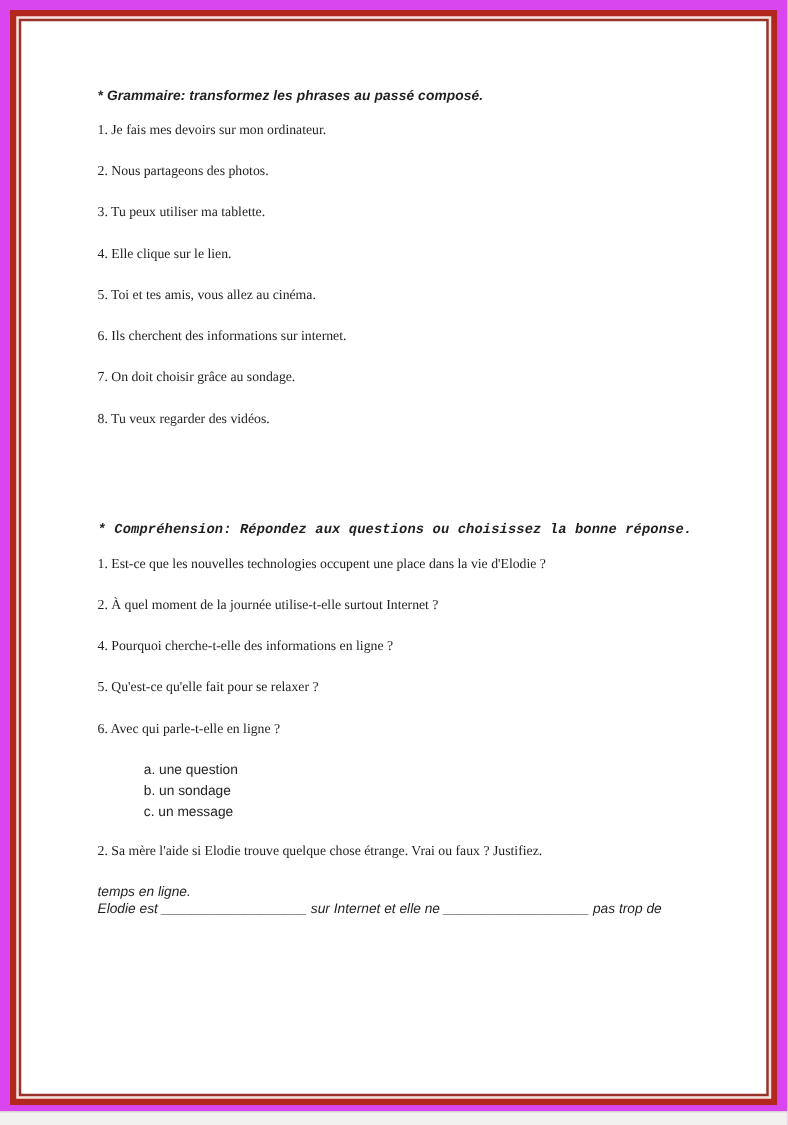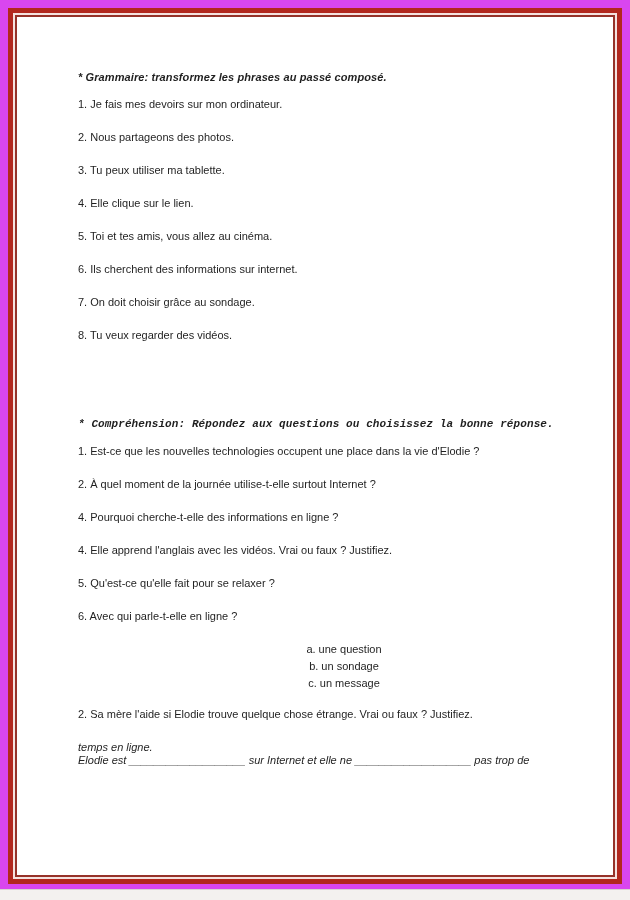--- a/index.html
+++ b/index.html
@@ -52,36 +52,36 @@
   .heading {
     font-weight: bold;
     font-style: italic;
     margin: 0 0 13px 0;
     line-height: 13px;
     letter-spacing: 0.1px;
   }
   .item {
     margin: 14px 0 20px 0;
     line-height: 13px;
+    font-family: Liberation Serif, serif;
   }
   .comp {
     margin-top: 76px;
   }
   .comp .heading {
     margin-bottom: 10px;
     font-family: Liberation Mono, monospace;
   }
   .item.q7 {
     margin-bottom: 5px;
   }
   .option {
     margin: 0 0 4px 0;
     line-height: 13px;
     padding-left: 37px;
-    text-align: center;
   }
   .item.q8 {
     margin-top: 18px;
     margin-bottom: 20px;
   }
   .item.q9 {
     margin-bottom: 7px;
   }
   .fill {
     font-style: italic;
@@ -119,21 +119,20 @@
           <p class="item">6. Ils cherchent des informations sur internet.</p>
           <p class="item">7. On doit choisir grâce au sondage.</p>
           <p class="item">8. Tu veux regarder des vidéos.</p>
         </section>
 
         <section class="comp">
           <p class="heading">* Compréhension: Répondez aux questions ou choisissez la bonne réponse.</p>
           <p class="item">1. Est-ce que les nouvelles technologies occupent une place dans la vie d'Elodie ?</p>
           <p class="item">2. À quel moment de la journée utilise-t-elle surtout Internet ?</p>
           <p class="item">4. Pourquoi cherche-t-elle des informations en ligne ?</p>
-          <p class="item">4. Elle apprend l'anglais avec les vidéos. Vrai ou faux ? Justifiez.</p>
           <p class="item">5. Qu'est-ce qu'elle fait pour se relaxer ?</p>
           <p class="item">6. Avec qui parle-t-elle en ligne ?</p>
           <p class="option">a. une question</p>
           <p class="option">b. un sondage</p>
           <p class="option">c. un message</p>
           <p class="item q8">2. Sa mère l'aide si Elodie trouve quelque chose étrange. Vrai ou faux ? Justifiez.</p>
           <p class="fill last">temps en ligne.</p>
           <p class="fill">Elodie est ___________________ sur Internet et elle ne ___________________ pas trop de</p>
         </section>
 

